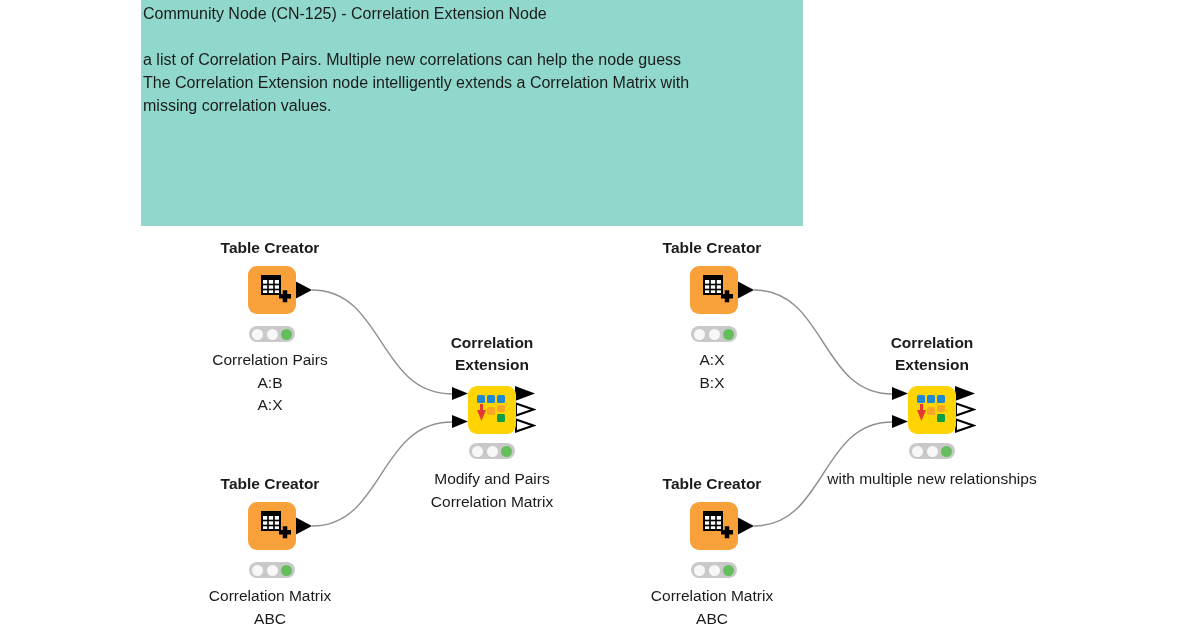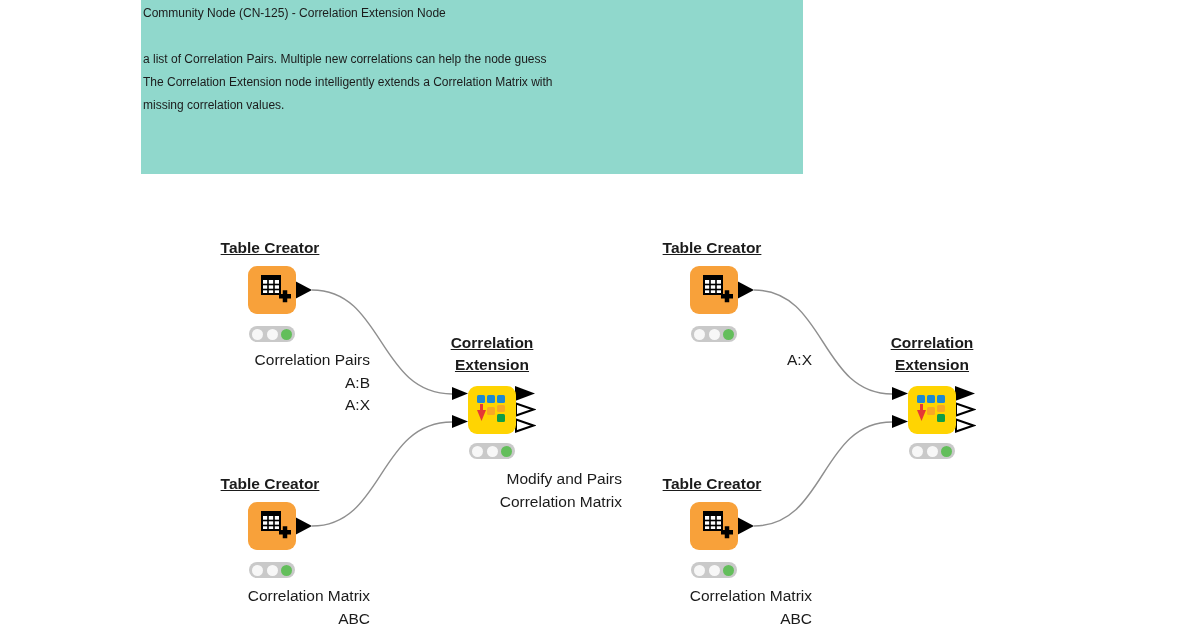--- a/index.html
+++ b/index.html
@@ -2,44 +2,44 @@
 <html><head>
 <meta charset="utf-8">
 <style>
   html,body{margin:0;padding:0;background:#fff;}
   .stage{
     position:relative;width:1200px;height:630px;overflow:hidden;background:#ffffff;
     font-family:"Liberation Sans","DejaVu Sans",sans-serif;color:#1b1b1b;
   }
   
   .annotation{
-    position:absolute;left:141px;top:0;width:662px;height:174px;
+    position:absolute;left:141px;top:0;width:662px;height:226px;
     background:#90D8CC;box-sizing:border-box;padding:2px 6px 0 2px;
-    font-size:12px;line-height:23px;
+    font-size:16px;line-height:23px;
   }
   .ann-spacer{height:23px;}
   
   svg.wires{position:absolute;left:0;top:0;width:1200px;height:630px;}
   .wire{fill:none;stroke:#8F8F8F;stroke-width:1.4px;}
   
   .group{position:absolute;}
-  .node-title{position:absolute;left:0;right:0;text-align:center;font-weight:700;font-size:15.5px;line-height:22px;text-decoration:underline;}
+  .node-title{position:absolute;left:0;right:0;text-align:center;font-weight:700;font-size:15.5px;line-height:22px;}
   .node-sq{position:absolute;width:48px;height:48px;border-radius:9px;}
   .tc-node{background:#F8A13A;}
   .ext-node{background:#FFD402;}
   .node-icon{position:absolute;}
   .port{position:absolute;}
   .traffic{
     position:absolute;width:46px;height:16px;background:#C9C9C9;border-radius:8px;
     display:flex;align-items:center;justify-content:space-between;
     padding:0 3px;box-sizing:border-box;
   }
   .dot{width:11px;height:11px;border-radius:50%;background:#F7F7F7;}
   .dot.on{background:#63BE5B;}
-  .caption{position:absolute;left:0;right:0;text-align:right;font-size:15.5px;line-height:22.5px;}
+  .caption{position:absolute;left:0;right:0;text-align:center;font-size:15.5px;line-height:22.5px;}
 </style>
 </head>
 <body>
 
 <div class="stage">
 
   <div class="annotation">
     <div>Community Node (CN-125) - Correlation Extension Node</div>
     <div class="ann-spacer"></div>
     <div>a list of Correlation Pairs. Multiple new correlations can help the node guess</div>
@@ -169,20 +169,21 @@
         <rect x="21.75" y="15.25" width="4.5" height="12" fill="#000"></rect>
       </svg>
     </div>
     <div class="traffic" style="left:79px;top:89px">
       <span class="dot"></span>
       <span class="dot"></span>
       <span class="dot on"></span>
     </div>
     <div class="caption" style="top:112px">
       <div>A:X</div>
+      <div>B:X</div>
     </div>
   </div>
 
   <div class="group tc" style="left:612px;top:473px;width:200px;height:160px">
     <div class="node-title" style="top:0">Table Creator</div>
     <svg class="port" style="left:125px;top:44px" width="17" height="18">
         <polygon points="0,0 17,9 0,18" fill="#000"></polygon>
       </svg>
     <div class="node-sq tc-node" style="left:78px;top:29px">
       <svg class="node-icon" style="left:13px;top:9px" width="32" height="30" viewBox="0 0 32 30">
@@ -236,16 +237,17 @@
         <rect x="3" y="9" width="3" height="8" fill="#E53935"></rect>
         <polygon points="0,15 9,15 4.5,26" fill="#E53935"></polygon>
       </svg>
     </div>
     <div class="traffic" style="left:107px;top:111px">
       <span class="dot"></span>
       <span class="dot"></span>
       <span class="dot on"></span>
     </div>
     <div class="caption" style="top:136px">
+      <div>with multiple new relationships</div>
     </div>
   </div>
 
 </div>
 
 </body></html>

